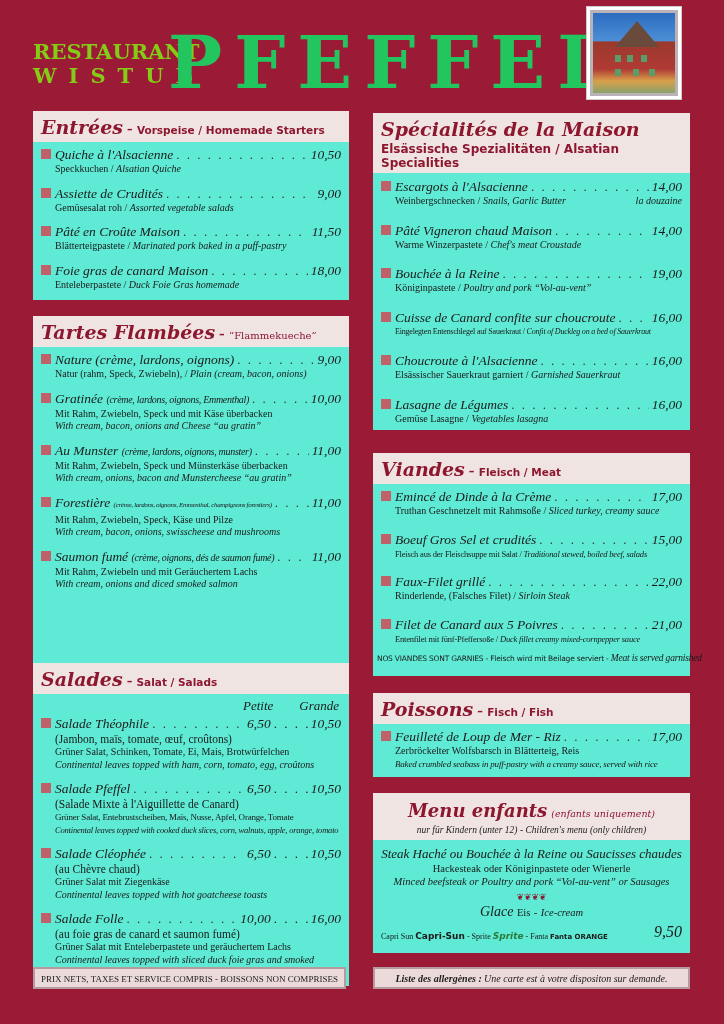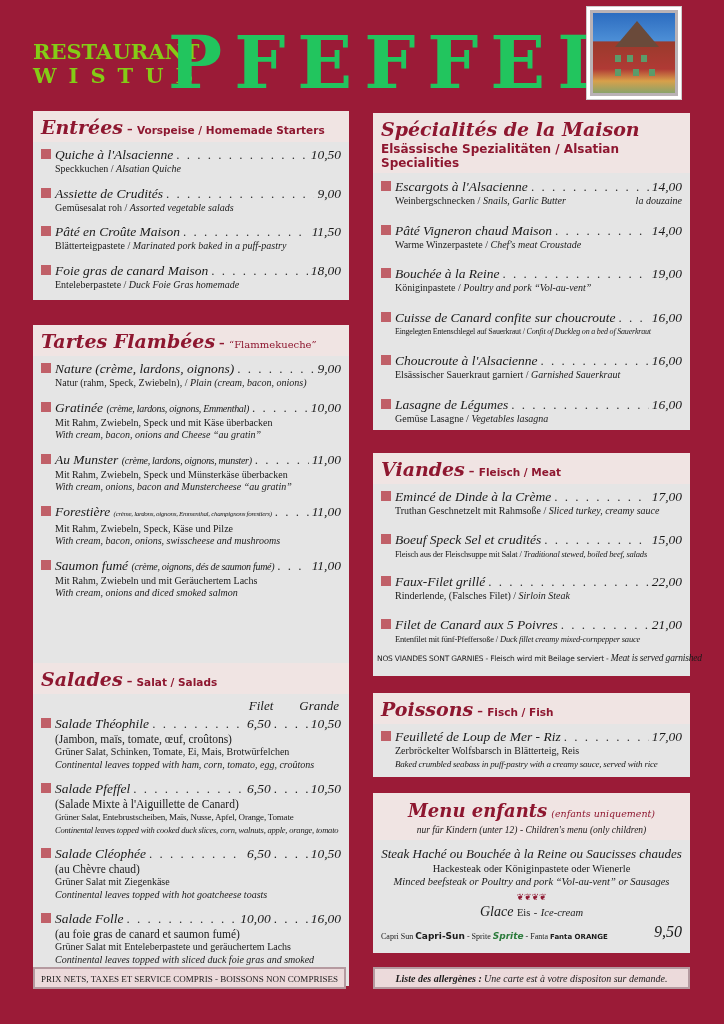--- a/index.html
+++ b/index.html
@@ -31,21 +31,21 @@
     background: linear-gradient(180deg, #2c6cc0 0%, #4d8fd6 35%, #9a3a2c 36%, #b03a35 70%, #d8a04a 85%, #8aa36a 100%);
     position: relative; overflow: hidden;
   }
   .photo-inner .roof {
     position:absolute; left:22px; top:8px; width:0; height:0;
     border-left: 22px solid transparent; border-right: 22px solid transparent;
     border-bottom: 26px solid #6a4a3a;
   }
   .photo-inner .win { position:absolute; width:6px; height:7px; background:#5c9b6a; }
 
-  .box { position: absolute; background: #e5e5e5; }
+  .box { position: absolute; background: #5eead4; }
   .box-head { background: #f0e4e3; padding: 4px 8px 3px 8px; }
   .title {
     font-family: "DejaVu Serif", serif; font-style: italic; font-weight: bold;
     color: #8e1730; font-size: 19px; line-height: 24px;
   }
   .subtitle {
     font-family: "DejaVu Sans", sans-serif; font-weight: bold; color: #8e1730;
     font-size: 10.5px;
   }
   .dash { color:#8e1730; font-weight:bold; font-size:17px; }
@@ -173,21 +173,21 @@
           <span class="bullet"></span>
           <span class="name">Foie gras de canard Maison</span>
           <span class="leader"></span>
           <span class="price">18,00</span>
         </div>
       <div class="desc"><span>Enteleberpastete</span> / <span class="en">Duck Foie Gras homemade</span></div>
     </div>
   </div>
 </div>
 
-<div class="box" style="left:33px;top:325px;width:316px;height:351px;">
+<div class="box" style="left:33px;top:316px;width:316px;height:351px;">
   <div class="box-head">
     <span class="title">Tartes Flambées</span>
     <span class="dash"> - </span>
     <span class="subtitle" style="font-family:'DejaVu Serif',serif;font-weight:normal;font-size:10px;">“Flammekueche”</span>
   </div>
   <div class="items">
     <div class="item">
       <div class="row">
           <span class="bullet"></span>
           <span class="name">Nature (crème, lardons, oignons)</span>
@@ -240,21 +240,21 @@
 </div>
 
 <div class="box" style="left:33px;top:663px;width:316px;height:323px;">
   <div class="box-head">
     <span class="title">Salades</span>
     <span class="dash"> - </span>
     <span class="subtitle">Salat / Salads</span>
   </div>
   <div class="items">
     <div class="sizes">
-      <span>Filet</span>
+      <span>Petite</span>
         <span>Grande</span>
     </div>
     <div class="item">
       <div class="row">
           <span class="bullet"></span>
           <span class="name">Salade Théophile</span>
           <span class="leader"></span>
           <span class="price2">6,50</span>
           <span class="leader2"></span>
           <span class="price2">10,50</span>
@@ -383,21 +383,21 @@
           <span class="bullet"></span>
           <span class="name">Emincé de Dinde à la Crème</span>
           <span class="leader"></span>
           <span class="price">17,00</span>
         </div>
       <div class="desc"><span>Truthan Geschnetzelt mit Rahmsoße /</span> <span class="en">Sliced turkey, creamy sauce</span></div>
     </div>
     <div class="item" style="margin-bottom:13px;">
       <div class="row">
           <span class="bullet"></span>
-          <span class="name">Boeuf Speck Sel et crudités</span>
+          <span class="name">Boeuf Gros Sel et crudités</span>
           <span class="leader"></span>
           <span class="price">15,00</span>
         </div>
       <div class="desc tiny" style="font-size:8.5px;"><span>Fleisch aus der Fleischsuppe mit Salat /</span> <span class="en">Traditional stewed, boiled beef, salads</span></div>
     </div>
     <div class="item" style="margin-bottom:13px;">
       <div class="row">
           <span class="bullet"></span>
           <span class="name">Faux-Filet grillé</span>
           <span class="leader"></span>

